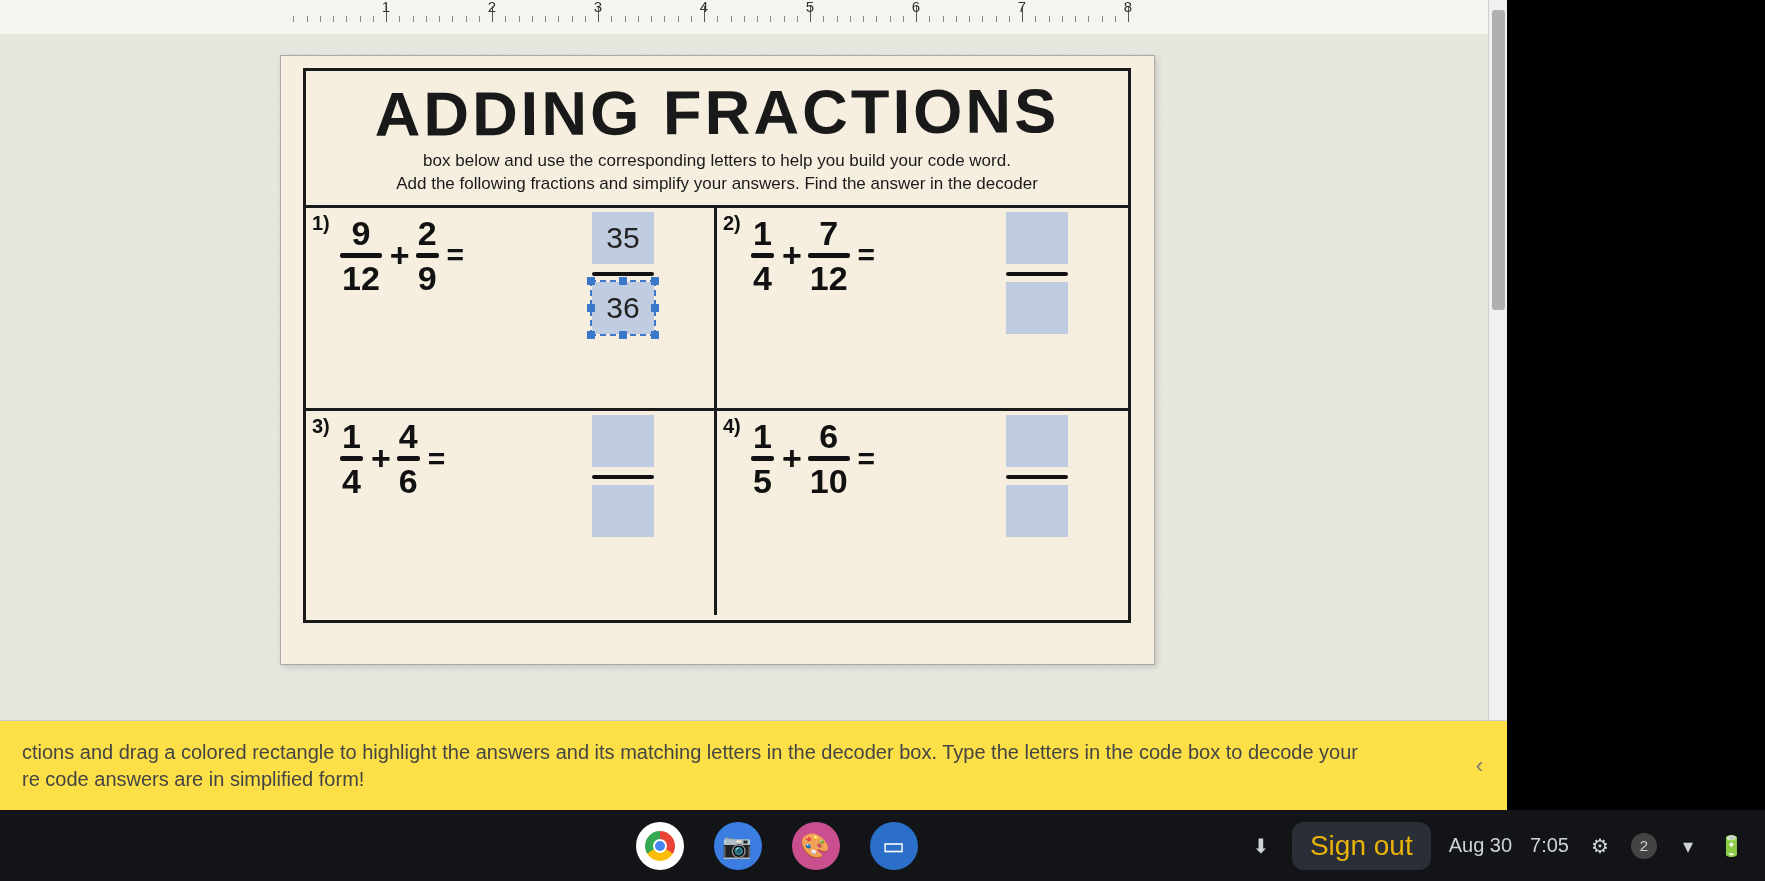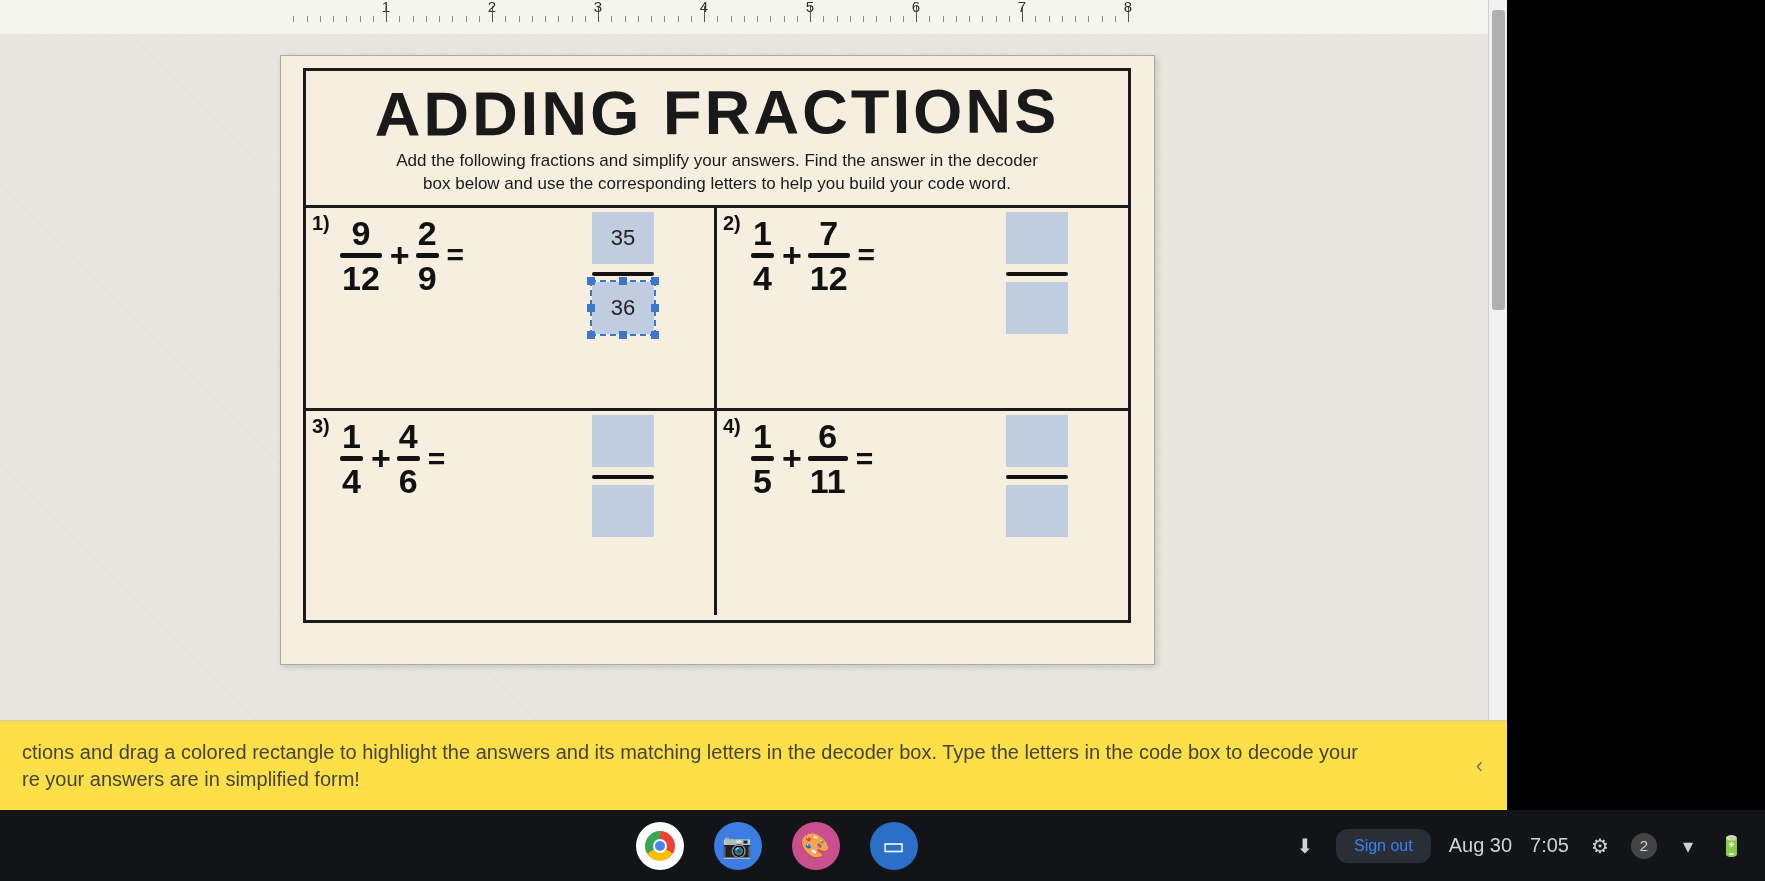--- a/index.html
+++ b/index.html
@@ -73,21 +73,21 @@
   .frac .n, .frac .d { padding:0 2px; }
   .frac .bar { width:100%; height:5px; background:#111; margin:3px 0; border-radius:2px; }
   .op { margin:0 6px 0 8px; font-size:34px; }
   .equals { margin-left:8px; font-size:30px; }
 
   .answer-slot {
     position:absolute; top:4px; right:60px; width:62px; text-align:center;
   }
   .ans-box {
     width:62px; height:52px; background:#c0cde0; display:flex; align-items:center; justify-content:center;
-    font-size:22px; color:#222; font-family:Arial,sans-serif; position:relative;
+    font-size:30px; color:#222; font-family:Arial,sans-serif; position:relative;
   }
   .ans-line { width:62px; height:4px; background:#111; margin:8px 0 6px 0; border-radius:2px; }
   .ans-box.selected {
     outline:2px dashed #3b78c9;
   }
   .sel-handle { position:absolute; width:8px; height:8px; background:#3b78c9; }
   .sel-handle.tl{top:-5px;left:-5px}.sel-handle.tr{top:-5px;right:-5px}
   .sel-handle.bl{bottom:-5px;left:-5px}.sel-handle.br{bottom:-5px;right:-5px}
   .sel-handle.ml{top:50%;left:-5px;margin-top:-4px}.sel-handle.mr{top:50%;right:-5px;margin-top:-4px}
   .sel-handle.tm{left:50%;top:-5px;margin-left:-4px}.sel-handle.bm{left:50%;bottom:-5px;margin-left:-4px}
@@ -108,21 +108,21 @@
   }
   .task-center { position:absolute; left:44%; transform:translateX(-50%); display:flex; gap:30px; align-items:center;}
   .ticon { width:48px; height:48px; border-radius:50%; display:flex; align-items:center; justify-content:center; font-size:24px; color:#fff;}
   .chrome { background:#fff; }
   .chrome-inner{width:30px;height:30px;border-radius:50%;background:conic-gradient(#ea4335 0 120deg,#fbbc05 120deg 240deg,#34a853 240deg 360deg);display:flex;align-items:center;justify-content:center;}
   .chrome-inner div{width:14px;height:14px;border-radius:50%;background:#4285f4;border:2px solid #fff;}
   .cam { background:#3b7de0;}
   .cube { background:#c94f8e;}
   .pw { background:#2b6fc9;}
   .task-right { position:absolute; right:20px; display:flex; align-items:center; gap:18px; color:#cfd3d9; font-size:20px;}
-  .pill { background:#2a2e36; padding:8px 18px; border-radius:12px; font-size:16px; color:#3b82f6;}
+  .pill { background:#2a2e36; padding:8px 18px; border-radius:12px; font-size:28px; color:#eab308;}
   .tray-ico { width:26px; height:26px; display:flex; align-items:center; justify-content:center; }
 
   .noise { position:absolute; inset:0; pointer-events:none; opacity:0.02;
     background:repeating-linear-gradient(45deg,#000 0 1px,transparent 1px 3px);}
 </style>
 </head>
 <body>
 
 <div class="desktop">
   <div class="noise"></div>
@@ -202,22 +202,22 @@
         <div class="ruler-tick-minor" style="left: 821.5px;"></div>
         <div class="ruler-tick-minor" style="left: 834.75px;"></div>
       </div>
   </div>
 
   <div class="page">
     <div class="worksheet-frame">
 
       <div class="title-box">
         <h1>ADDING FRACTIONS</h1>
+        <div class="instr">box below and use the corresponding letters to help you build your code word.</div>
         <div class="instr">Add the following fractions and simplify your answers. Find the answer in the decoder</div>
-        <div class="instr">box below and use the corresponding letters to help you build your code word.</div>
       </div>
 
       <div class="grid" id="problems-grid">
           <div class="cell">
             <div class="qnum">1)</div>
             <div class="eq">
               <span class="frac">
                 <span class="n">9</span>
                 <span class="bar"></span>
                 <span class="d">12</span>
@@ -285,42 +285,42 @@
             <div class="eq">
               <span class="frac">
                 <span class="n">1</span>
                 <span class="bar"></span>
                 <span class="d">5</span>
               </span>
               <span class="op">+</span>
               <span class="frac">
                 <span class="n">6</span>
                 <span class="bar"></span>
-                <span class="d">11</span>
+                <span class="d">10</span>
               </span>
               <span class="equals">=</span>
             </div>
             <div class="answer-slot">
               <div class="ans-box"></div>
               <div class="ans-line"></div>
               <div class="ans-box"></div>
             </div>
           </div>
         </div>
 
     </div>
   </div>
 
   <div class="scrollbar-gutter">
     <div class="scrollbar-thumb"></div>
   </div>
 
   <div class="speaker-notes">
     <div>ctions and drag a colored rectangle to highlight the answers and its matching letters in the decoder box. Type the letters in the code box to decode your</div>
-    <div>re your answers are in simplified form!</div>
+    <div>re code answers are in simplified form!</div>
     <div class="notes-caret">‹</div>
   </div>
 </div>
 
 <div class="bezel"></div>
 
 <div class="taskbar">
   <div class="task-center">
     <div class="ticon chrome">
         <div class="chrome-inner">

